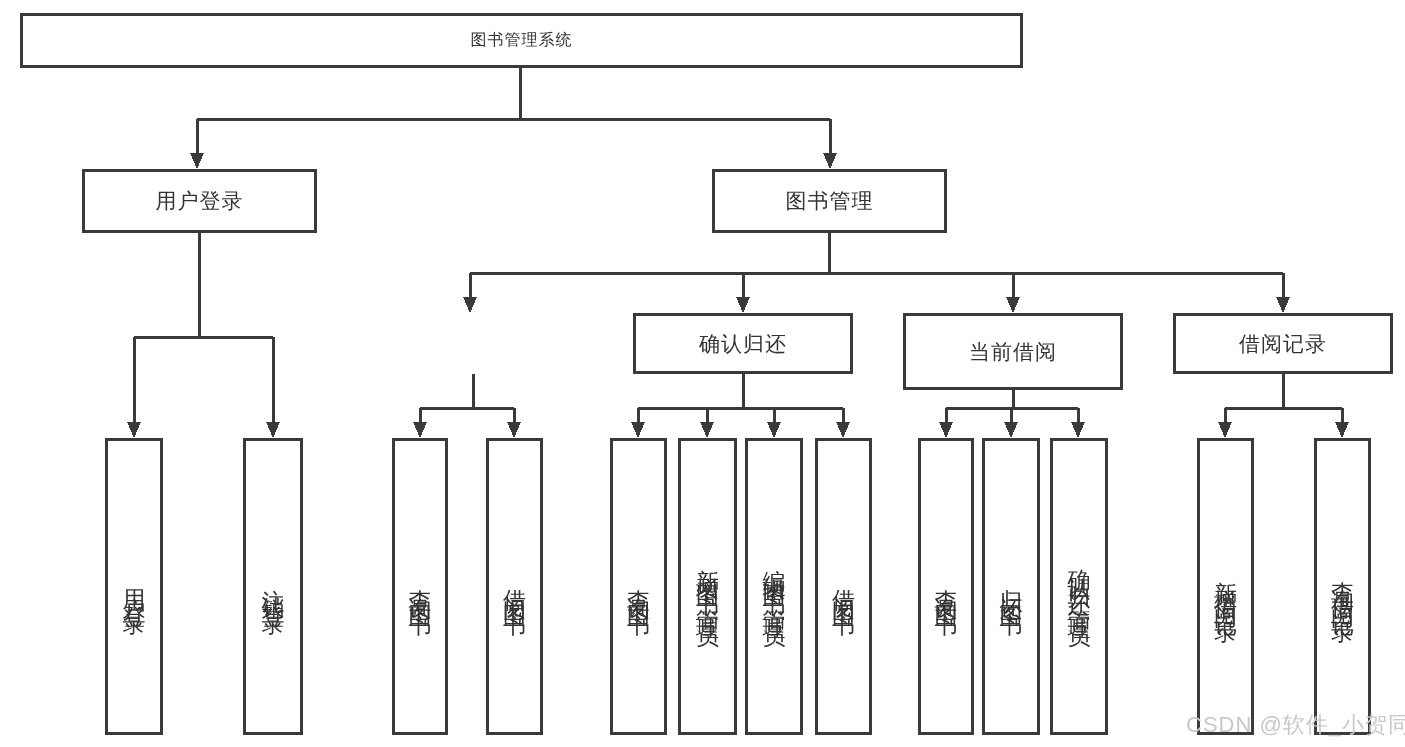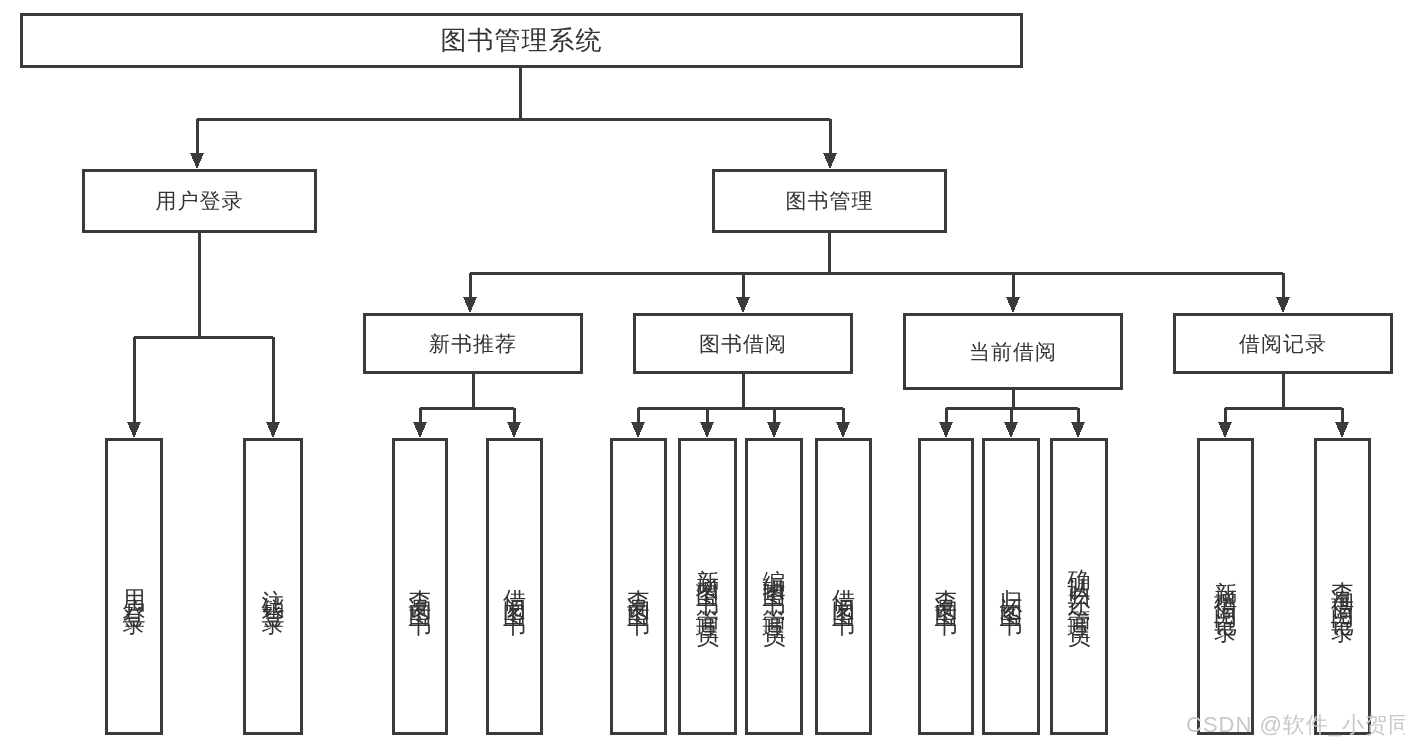--- a/index.html
+++ b/index.html
@@ -16,21 +16,21 @@
   }
   .stage{position:absolute;left:0;top:0;width:1405px;height:747px;}
   svg.connectors{position:absolute;left:0;top:0;z-index:1;}
   .node{
     position:absolute;box-sizing:border-box;
     border:3px solid var(--line);background:var(--box-bg);
     display:flex;align-items:center;justify-content:center;
     color:var(--text);z-index:2;
   }
   .hbox{font-size:21px;letter-spacing:1px;white-space:nowrap;}
-  .root-box{font-size:26px;}
+  .root-box{font-size:16px;}
   .vbox{
     writing-mode:vertical-rl;
     line-height:1;
     font-size:23px;
     letter-spacing:8px;
     white-space:nowrap;
   }
   .watermark{
     position:absolute;z-index:6;
     color:var(--wm);
@@ -79,25 +79,22 @@
     <span>图书管理系统</span>
   </div>
 
   <div class="node hbox" style="left:82px;top:169px;width:235px;height:64px;">
     <span>用户登录</span>
   </div>
   <div class="node hbox" style="left:712px;top:169px;width:235px;height:64px;">
     <span>图书管理</span>
   </div>
 
-  <div class="node hbox" style="left:363px;top:313px;width:220px;height:61px;">
-    <span>新书推荐</span>
-  </div>
   <div class="node hbox" style="left:633px;top:313px;width:220px;height:61px;">
-    <span>图书借阅</span>
+    <span>确认归还</span>
   </div>
   <div class="node hbox" style="left:903px;top:313px;width:220px;height:77px;">
     <span>当前借阅</span>
   </div>
   <div class="node hbox" style="left:1173px;top:313px;width:220px;height:61px;">
     <span>借阅记录</span>
   </div>
 
   <div class="node vbox" style="left:105px;top:438px;width:58px;height:297px;">
     <span>用户登录</span>

